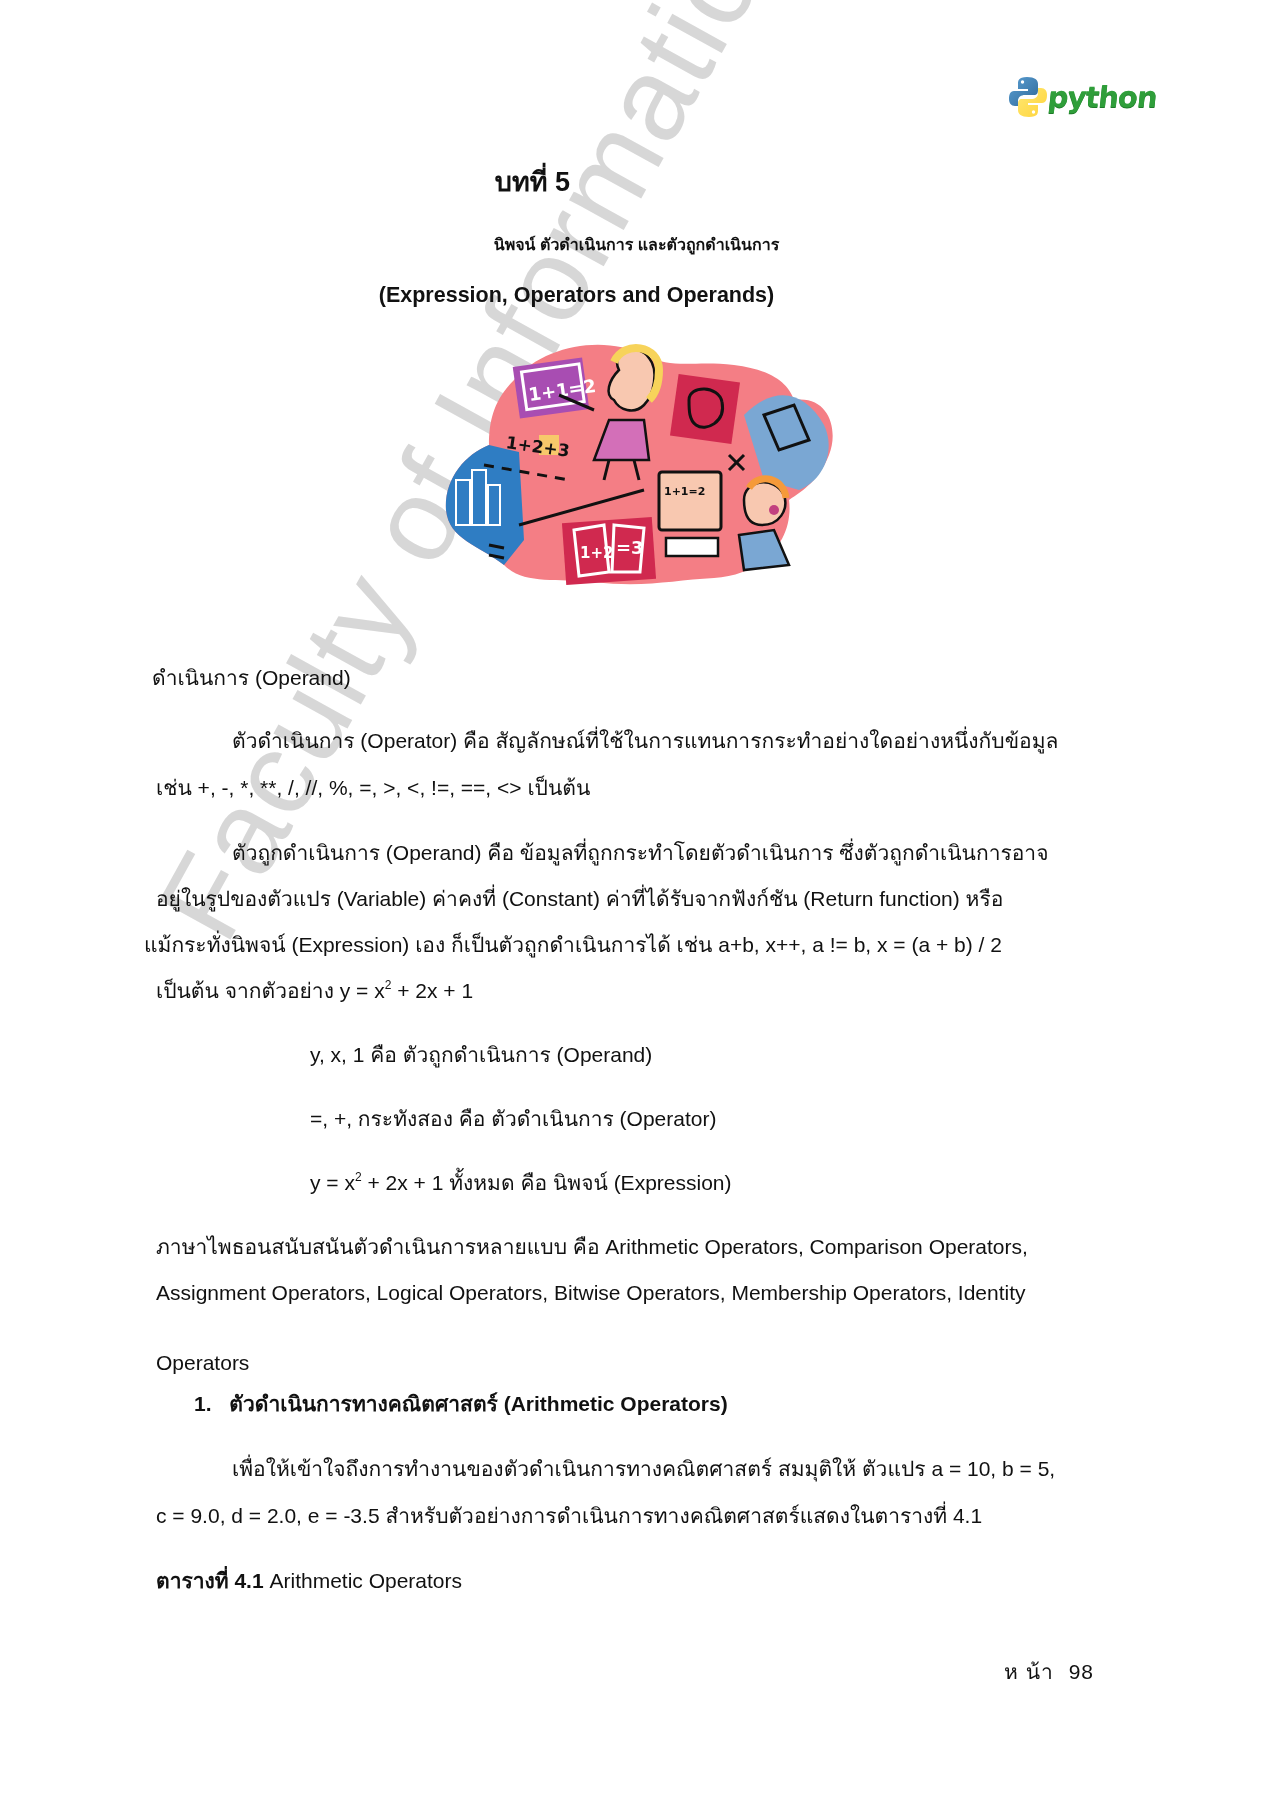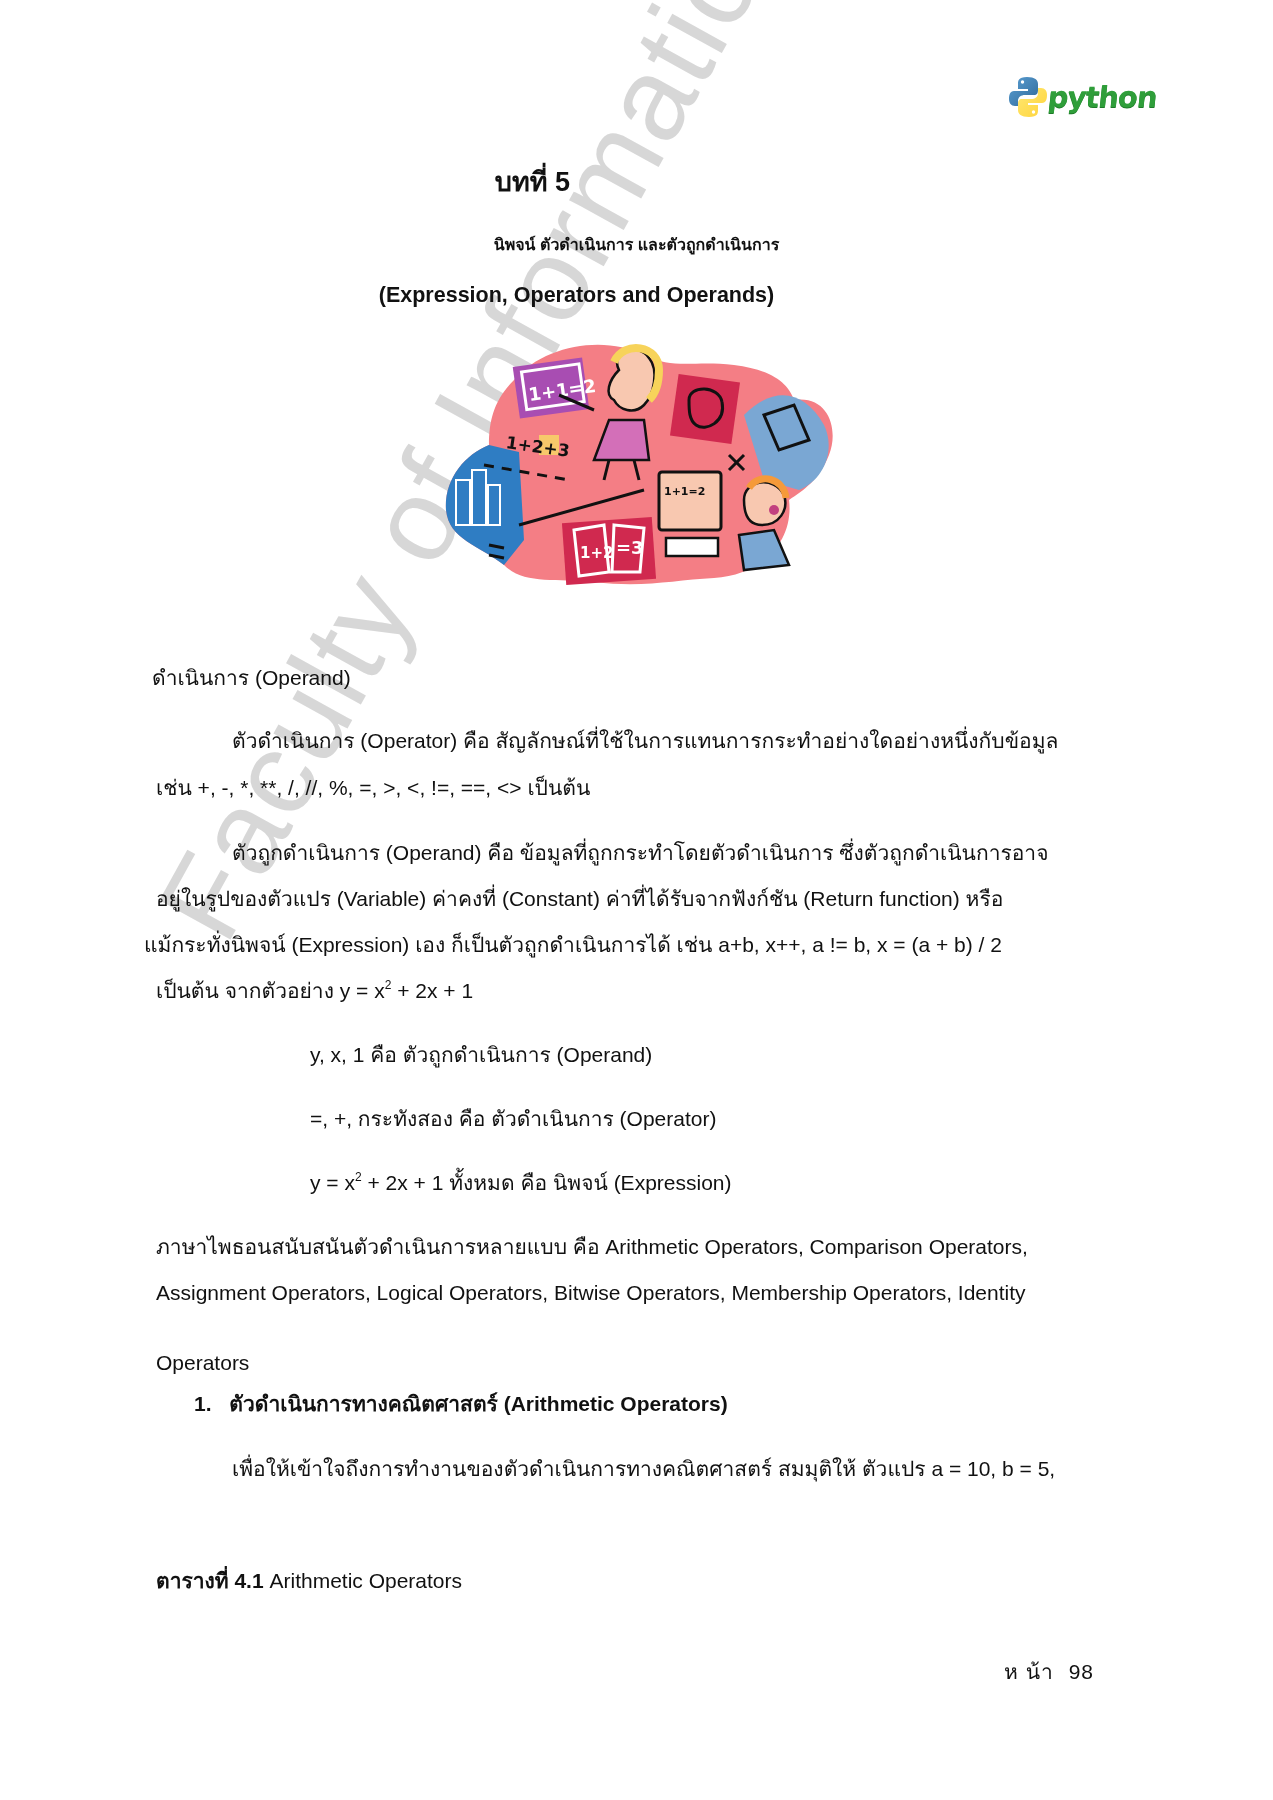--- a/index.html
+++ b/index.html
@@ -218,20 +218,21 @@
     <div class="line" style="left:156px; top:1236px;">ภาษาไพธอนสนับสนันตัวดำเนินการหลายแบบ คือ Arithmetic Operators, Comparison Operators,</div>
     <div class="line" style="left:156px; top:1282px;">Assignment Operators, Logical Operators, Bitwise Operators, Membership Operators, Identity</div>
     <div class="line" style="left:156px; top:1328px;margin-top:24px;">Operators</div>
 
     <div class="line bold" style="left:194px; top:1393px;">
       <span>1.</span>
       <span style="margin-left:12px;">ตัวดำเนินการทางคณิตศาสตร์</span><span> (Arithmetic Operators)</span>
     </div>
 
     <div class="line" style="left:232px; top:1458px;">เพื่อให้เข้าใจถึงการทำงานของตัวดำเนินการทางคณิตศาสตร์ สมมุติให้ ตัวแปร a = 10, b = 5,</div>
+    <div class="line" style="left:156px; top:1505px;">c = 9.0, d = 2.0, e = -3.5 สำหรับตัวอย่างการดำเนินการทางคณิตศาสตร์แสดงในตารางที่ 4.1</div>
 
     <div class="line" style="left:156px; top:1570px;"><span class="bold">ตารางที่ 4.1</span><span> Arithmetic Operators</span></div>
 
     <div class="page-number">
       <span>ห น้า</span>
       <span style="margin-left:8px;">98</span>
     </div>
   </div>
 </div>
 

